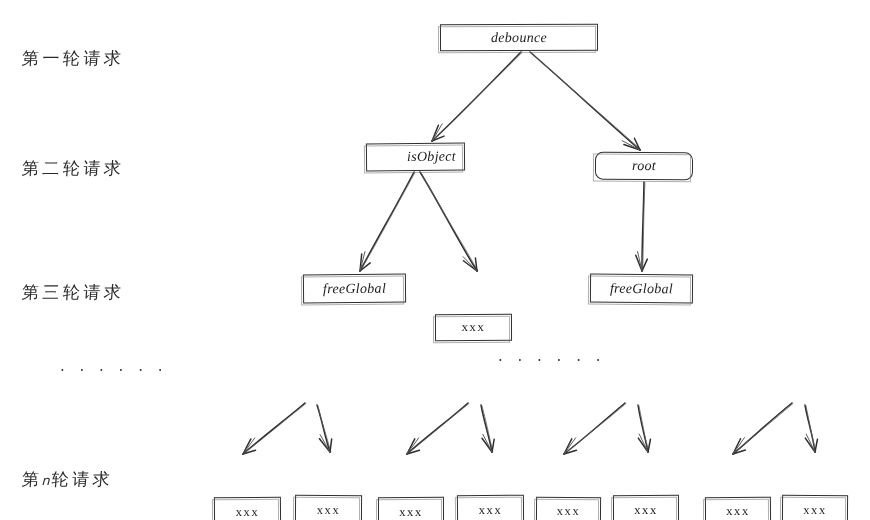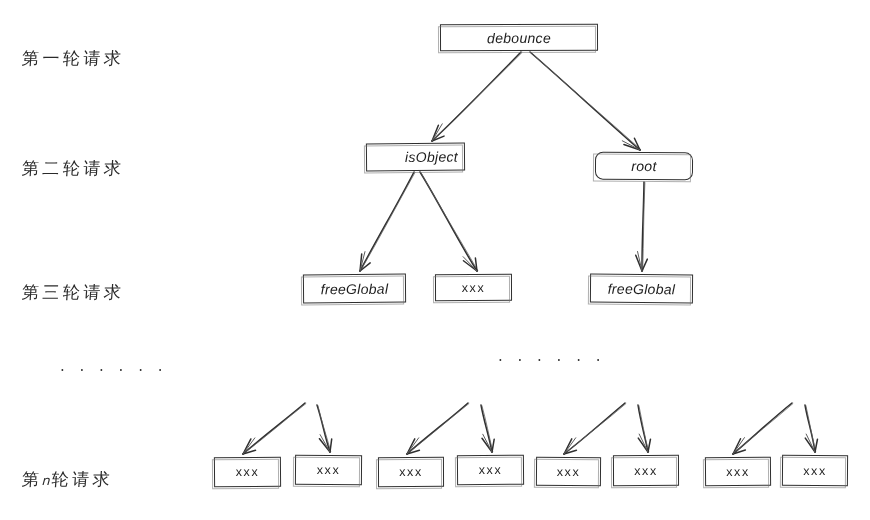--- a/index.html
+++ b/index.html
@@ -47,42 +47,42 @@
   
   .node {
     position: absolute;
     box-sizing: border-box;
     background: #ffffff;
     border: 1.6px solid #2f2f2f;
     display: flex;
     align-items: center;
     justify-content: center;
     color: #1d1d1d;
-    font-family: Liberation Sans, sans-serif;
+    font-family: Liberation Serif, serif;
     font-style: italic;
     font-size: 14px;
     letter-spacing: 0.3px;
   }
   
   .node::after {
     content: "";
     position: absolute;
     left: -3px;
     top: 1px;
     right: 1px;
     bottom: -3px;
     border: 1.4px solid #6d6d6d;
     pointer-events: none;
     opacity: .55;
   }
   .node.tilt-a { transform: rotate(-0.5deg); }
   .node.tilt-b { transform: rotate(0.45deg); }
   .node.tilt-c { transform: rotate(-0.25deg); }
   .node .label { position: relative; z-index: 2; }
-  .node.small { font-size: 12.5px; font-style: normal; letter-spacing: 1.6px; }
+  .node.small { font-size: 12.5px; font-style: normal; letter-spacing: 1.6px; margin-top: 40px; }
 </style>
 </head>
 <body>
 
 <div id="canvas">
 
   <svg id="sketch" viewBox="0 0 870 520" xmlns="http://www.w3.org/2000/svg">
       <g>
         <path d="M 521 52 C 491.92406045334786 81.66406045334786, 463.30775790137756 111.78775790137756, 432 141" fill="none" stroke="#2f2f2f" stroke-width="1.5" stroke-linecap="round"></path>
         <path d="M 521.9 52.6 C 492.83194735167984 81.98038912138615, 462.5841974524656 110.16363381979447, 432.7 140.5" fill="none" stroke="#5c5c5c" stroke-width="1.0" stroke-linecap="round" opacity="0.75"></path>

